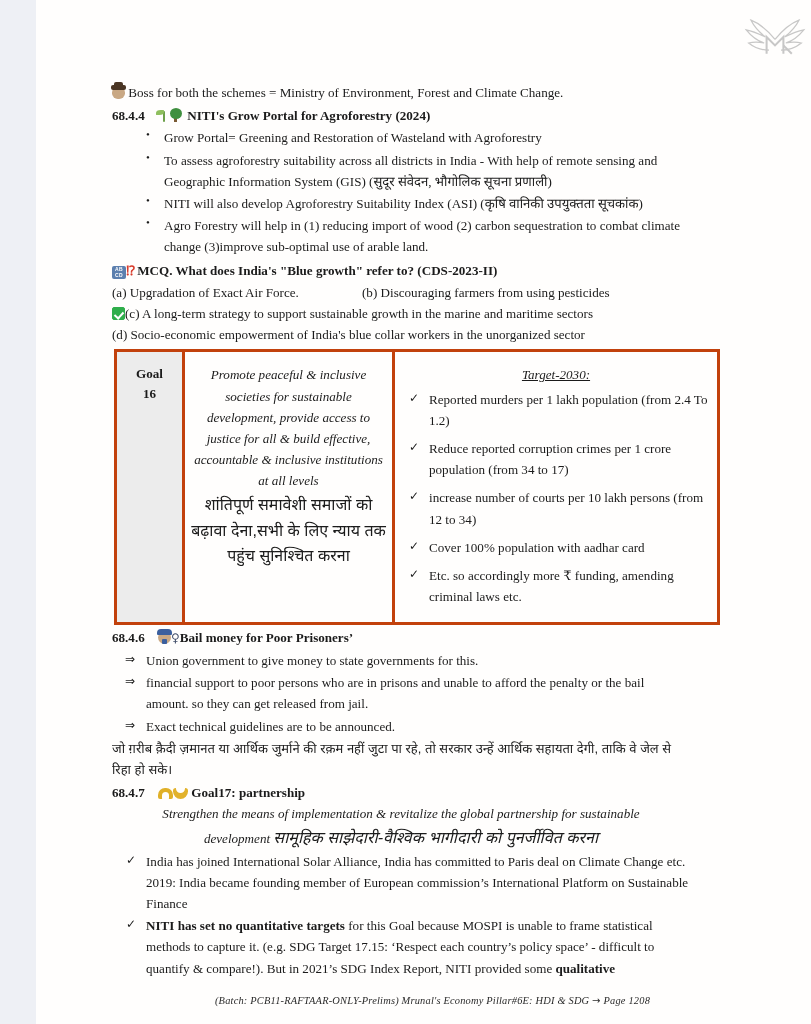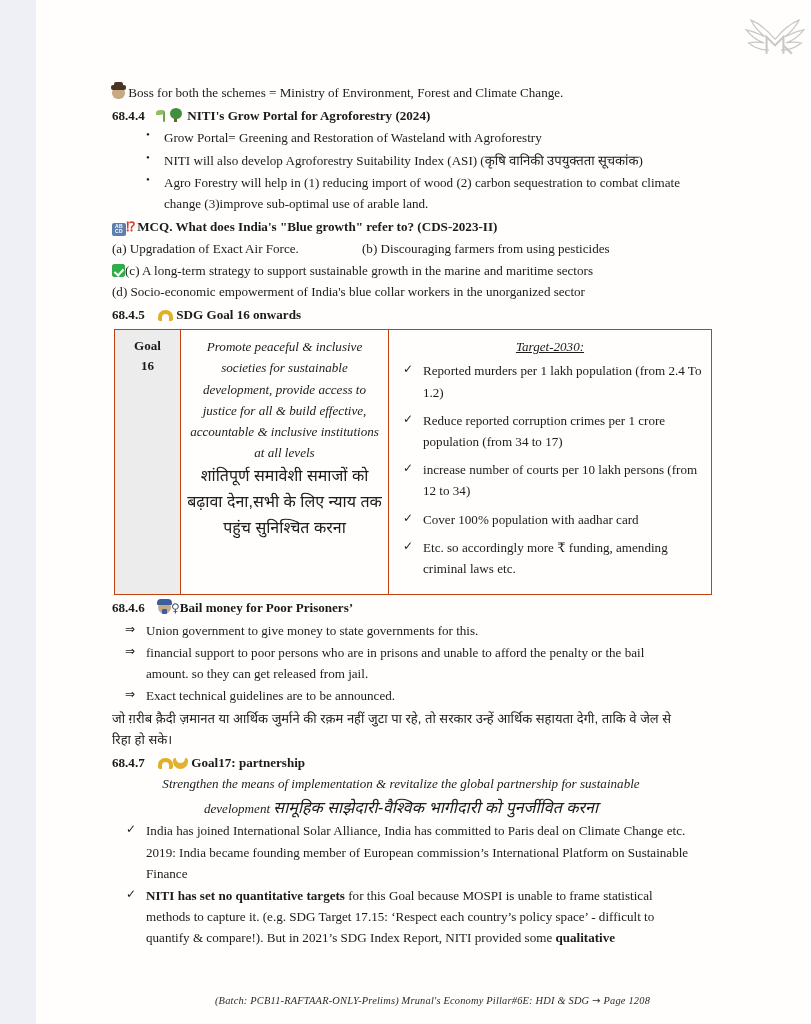--- a/index.html
+++ b/index.html
@@ -223,23 +223,23 @@
   .opt { margin: 0; }
   .opt-a { display: inline-block; min-width: 250px; }
 
   table.sdg {
     border-collapse: collapse;
     width: 566px;
     margin: 4px 0 2px 2px;
     table-layout: fixed;
   }
   table.sdg td {
-    border: 1px solid #c2410c;
+    border: 3px solid #c2410c;
     vertical-align: top;
-    padding: 6px 6px 8px 6px;
+    padding: 12px 6px 8px 6px;
   }
   td.goalcol {
     width: 53px;
     background: #ececec;
     font-weight: bold;
     text-align: center;
     padding-top: 8px;
   }
   td.goalcol div { line-height: 1.5; }
   td.descol {
@@ -305,43 +305,40 @@
       <span>Boss for both the schemes = Ministry of Environment, Forest and Climate Change.</span>
     </div>
 
     <div class="line sec">
       <span class="secnum">68.4.4</span><span class="ic ic-seedling"></span><span class="ic ic-tree"></span>
       <span class="sectitle">NITI's Grow Portal for Agroforestry (2024)</span>
     </div>
 
     <ul class="bul">
       <li>Grow Portal= Greening and Restoration of Wasteland with Agroforestry</li>
+      <li>To assess agroforestry suitability across all districts in India - With help of remote sensing and Geographic Information System (GIS) (सुदूर संवेदन, भौगोलिक सूचना प्रणाली)</li>
       <li>NITI will also develop Agroforestry Suitability Index (ASI) (कृषि वानिकी उपयुक्तता सूचकांक)</li>
       <li>Agro Forestry will help in (1) reducing import of wood (2) carbon sequestration to combat climate change (3)improve sub-optimal use of arable land.</li>
     </ul>
 
     <div class="line sec">
       <span class="ic ic-abcd"><span>AB</span><br><span>CD</span></span><span class="ic-interro">⁉</span>
       <span>MCQ. What does India's "Blue growth" refer to? (CDS-2023-II)</span>
     </div>
 
     <div class="line opt">
       <span class="opt-a">(a) Upgradation of Exact Air Force.</span><span>(b) Discouraging farmers from using pesticides</span>
     </div>
     <div class="line opt">
       <span class="ic ic-check-green"></span><span>(c) A long-term strategy to support sustainable growth in the marine and maritime sectors</span>
     </div>
     <div class="line opt">
       <span>(d) Socio-economic empowerment of India's blue collar workers in the unorganized sector</span>
     </div>
 
-    <div class="line sec">
-      <span class="secnum">68.4.5</span><span class="ic ic-gavel"></span>
-      <span class="sectitle">SDG Goal 16 onwards</span>
-    </div>
 
     <table class="sdg">
       <tbody>
           <tr>
         <td class="goalcol">
           <div>Goal</div>
           <div>16</div>
         </td>
         <td class="descol">
           <span>Promote peaceful &amp; inclusive societies for sustainable development, provide access to justice for all &amp; build effective, accountable &amp; inclusive institutions at all levels</span>

